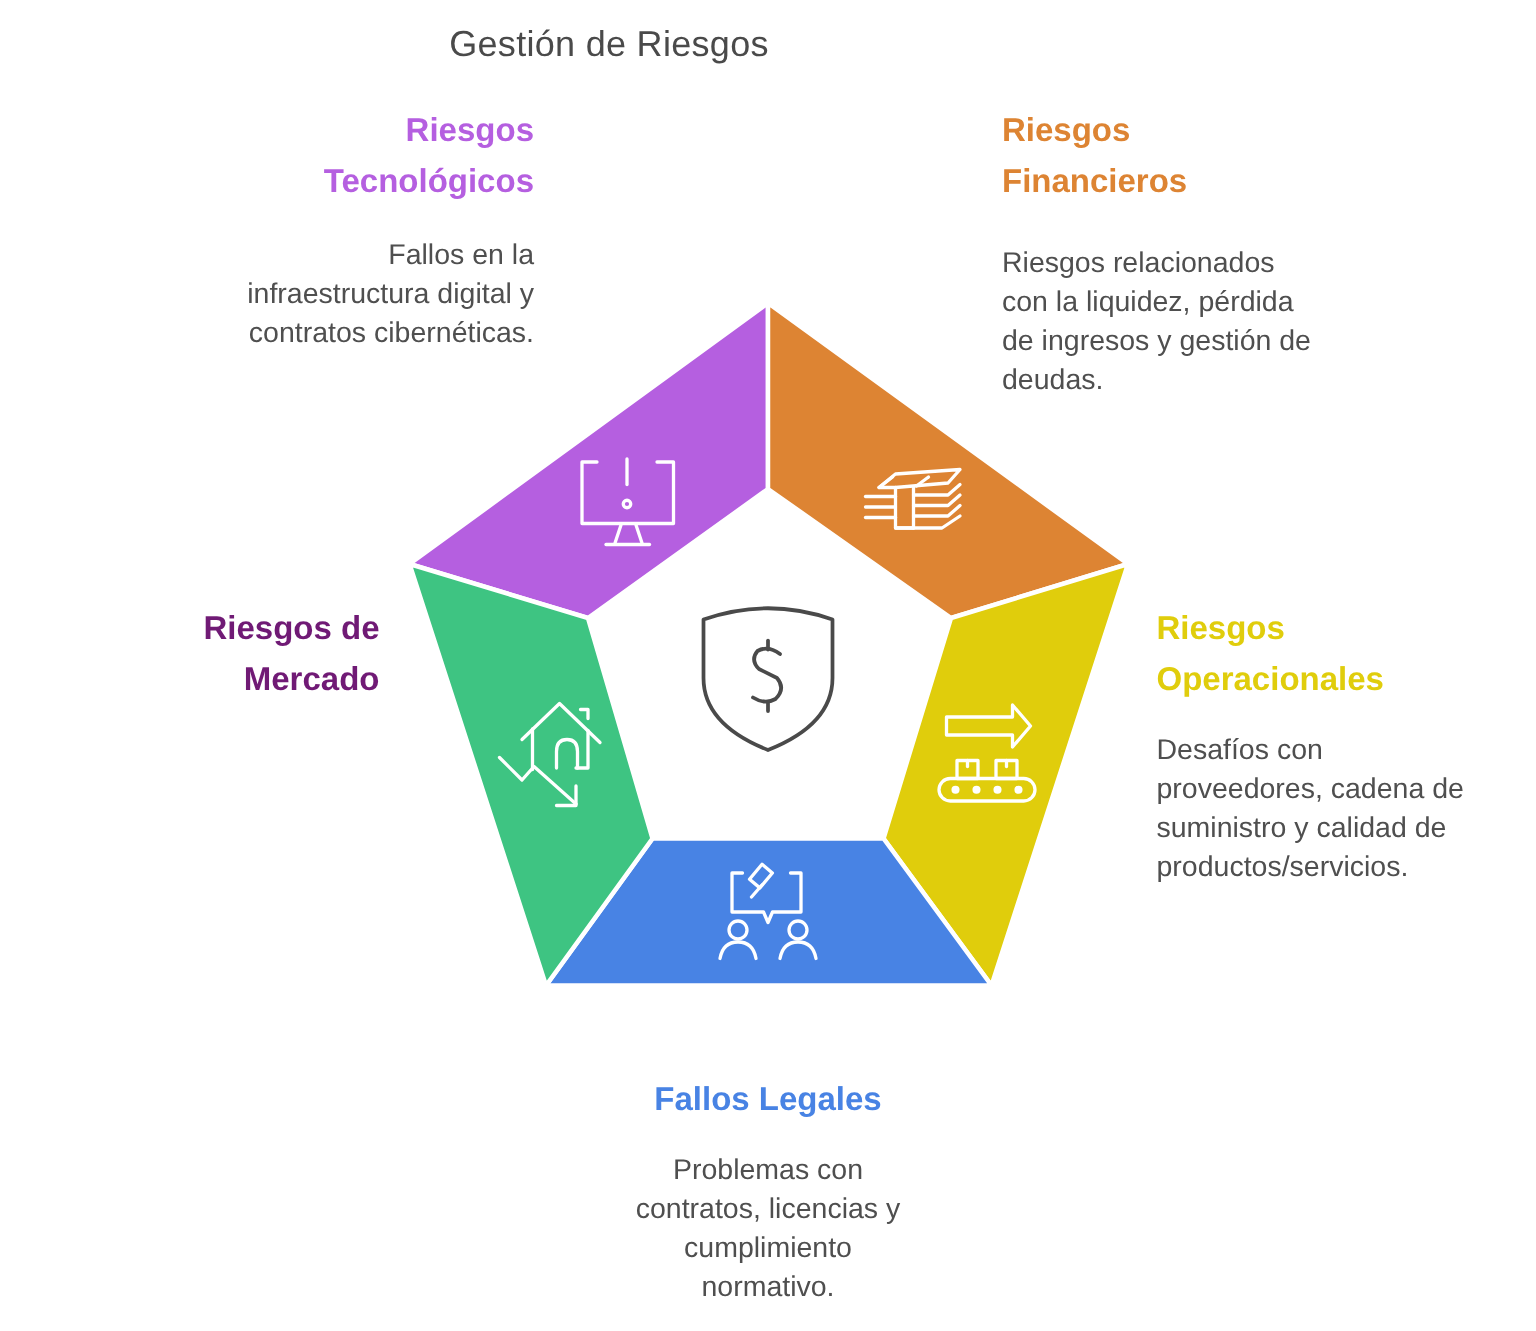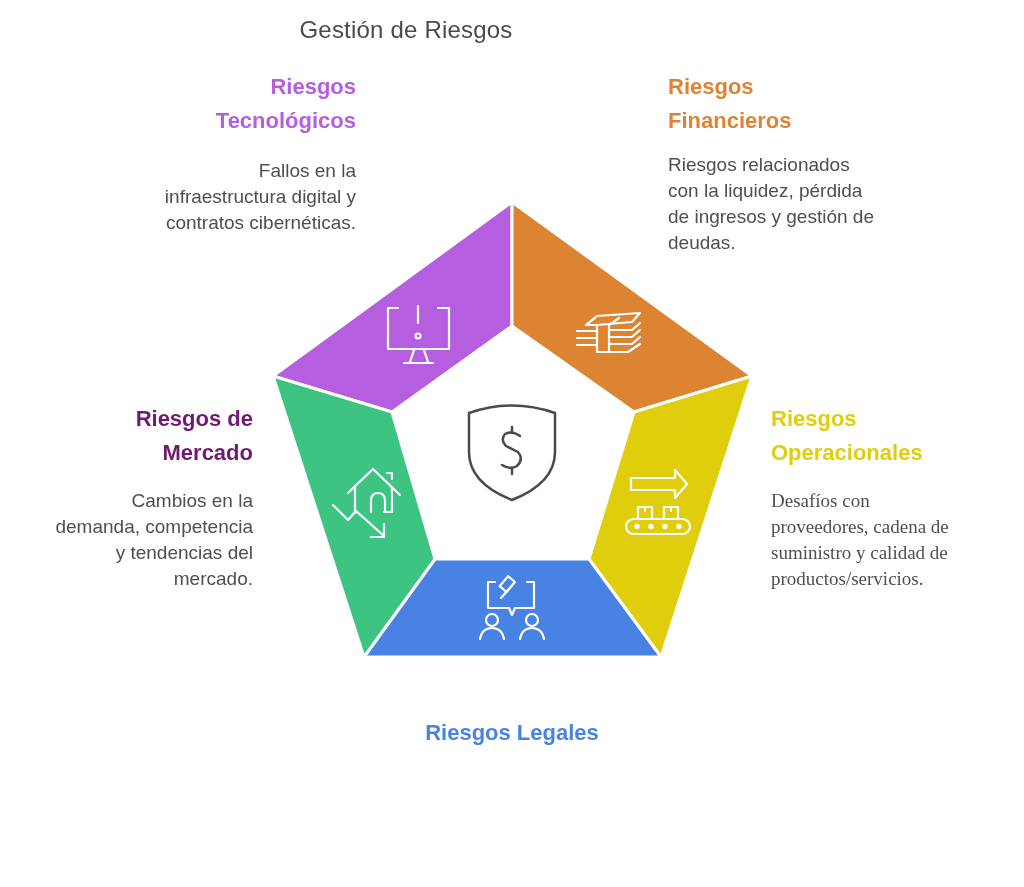--- a/index.html
+++ b/index.html
@@ -101,39 +101,39 @@
   <h2 class="pre" style="color:#b55fe0;">Riesgos
 Tecnológicos</h2>
   <p class="pre" style="margin-top:20px;">Fallos en la
 infraestructura digital y
 contratos cibernéticas.</p>
 </div>
 
 <div class="block left-align" style="left:668px; top:70px; width:300px;">
   <h2 class="pre" style="color:#dd8433;">Riesgos
 Financieros</h2>
-  <p class="pre" style="margin-top:14px;">Riesgos relacionados
+  <p class="pre" style="margin-top:25px;">Riesgos relacionados
 con la liquidez, pérdida
 de ingresos y gestión de
 deudas.</p>
 </div>
 
 <div class="block right-align" style="left:40px; top:402px; width:213px;">
   <h2 class="pre" style="color:#701a75;">Riesgos de
 Mercado</h2>
-  <p class="pre" style="margin-top:18px;">Cambios en la
-demanda, competencia
-y tendencias del
-mercado.</p>
 </div>
 
 <div class="block left-align" style="left:771px; top:402px; width:250px;">
   <h2 class="pre" style="color:#e0cd0c;">Riesgos
 Operacionales</h2>
-  <p class="pre" style="margin-top:18px;font-family:Liberation Serif, serif;">Desafíos con
+  <p class="pre" style="margin-top:18px;">Desafíos con
 proveedores, cadena de
 suministro y calidad de
 productos/servicios.</p>
 </div>
 
 <div class="block center-align" style="left:362px; top:716px; width:300px;">
-  <h2 class="pre" style="color:#4883e4;">Riesgos Legales</h2>
+  <h2 class="pre" style="color:#4883e4;">Fallos Legales</h2>
+  <p class="pre" style="margin-top:18px;">Problemas con
+contratos, licencias y
+cumplimiento
+normativo.</p>
 </div>
 
 </body></html>

